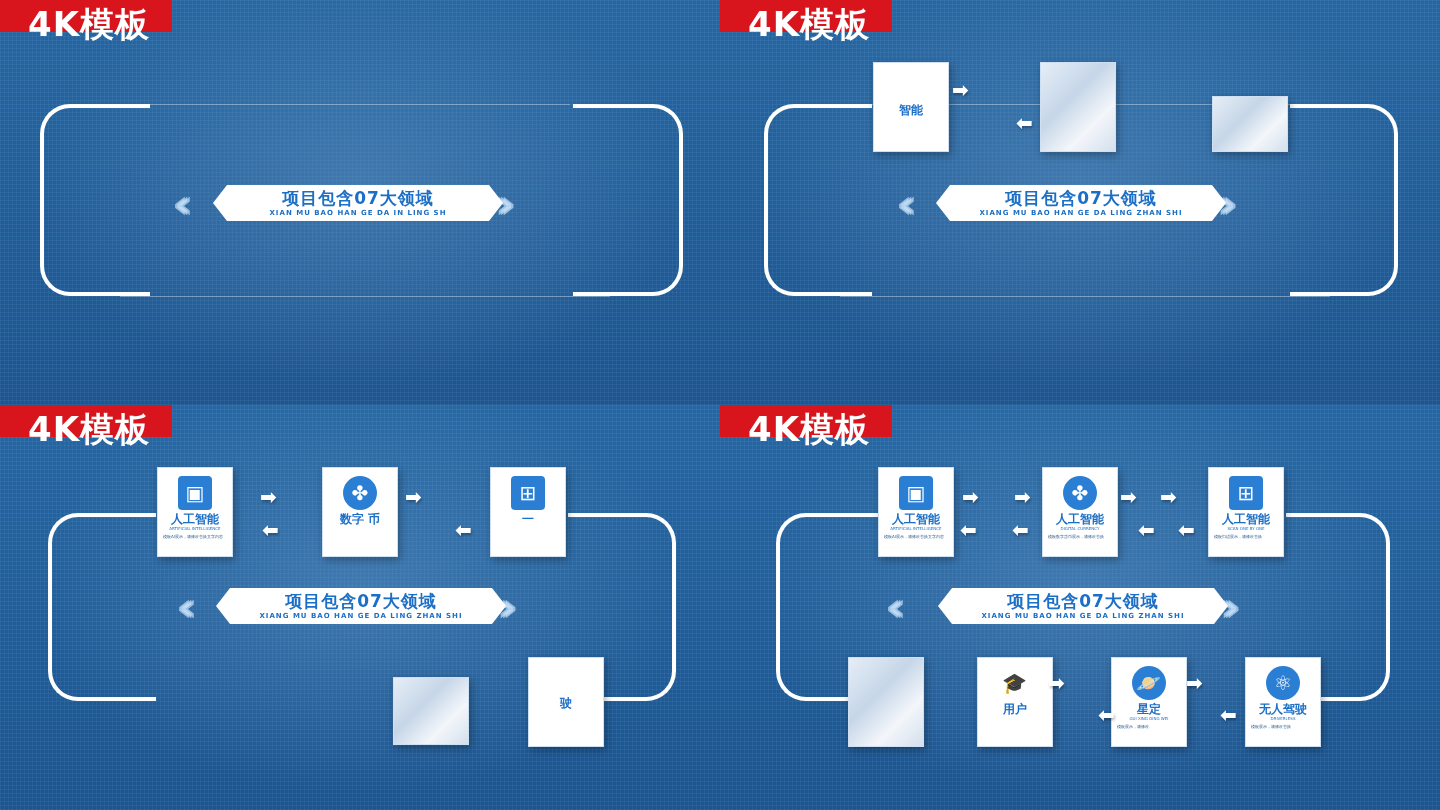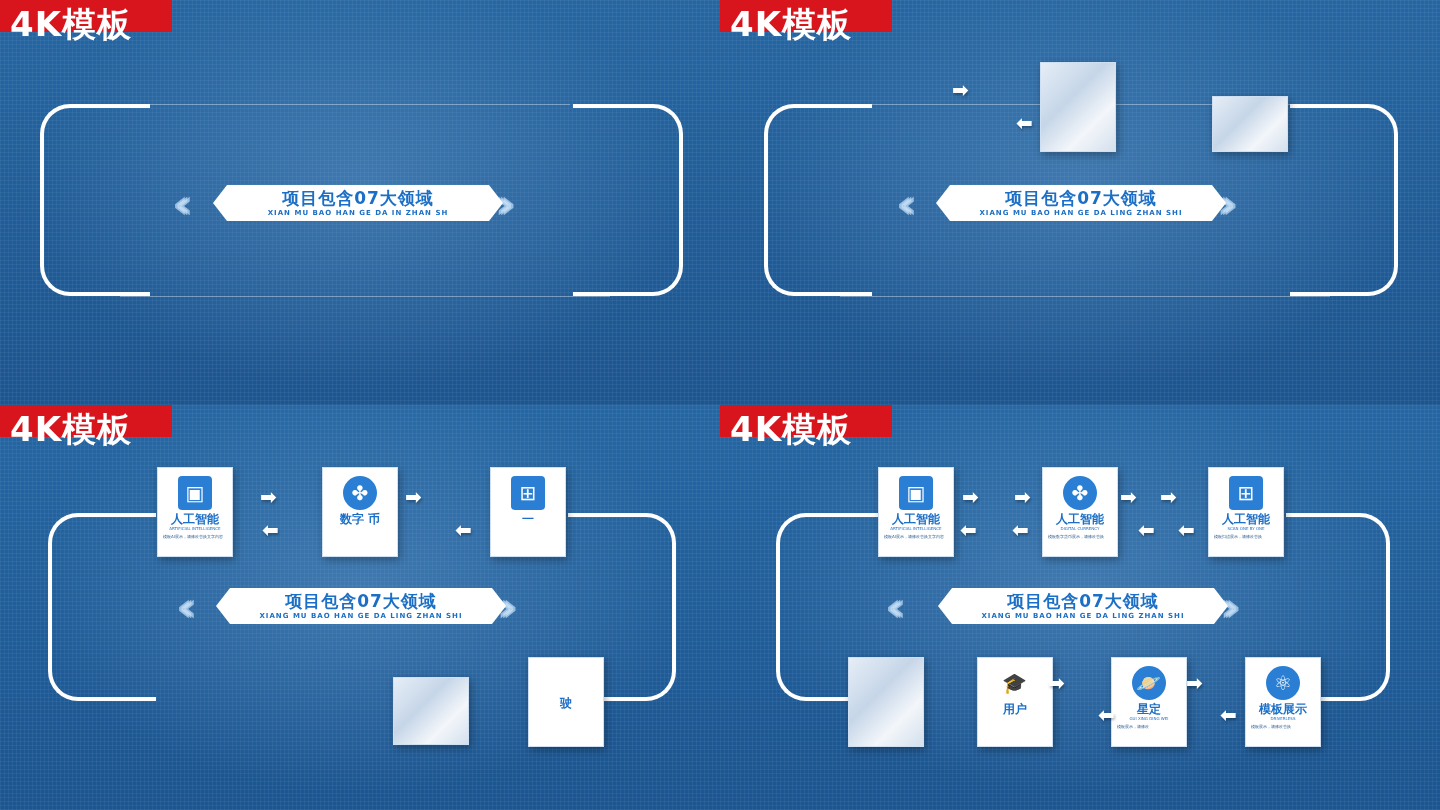--- a/index.html
+++ b/index.html
@@ -4,21 +4,21 @@
 <style>
 *{box-sizing:border-box;margin:0;padding:0}
 html,body{width:1440px;height:810px;overflow:hidden;background:#1e5a94;font-family:"DejaVu Sans",sans-serif}
 .grid{position:absolute;left:0;top:0;width:1440px;height:810px;display:grid;grid-template-columns:720px 720px;grid-template-rows:405px 405px}
 .panel{position:relative;overflow:hidden;
  background:
   radial-gradient(ellipse at 50% 45%, rgba(120,170,215,.35), rgba(0,0,0,0) 65%),
   repeating-linear-gradient(0deg, rgba(255,255,255,.05) 0 1px, transparent 1px 4px),
   repeating-linear-gradient(90deg, rgba(255,255,255,.05) 0 1px, transparent 1px 4px),
   linear-gradient(180deg,#2566a2,#1c5590);}
-.badge{position:absolute;left:0;top:0;width:172px;height:32px;background:#d8141c;color:#fff;font-weight:bold;font-size:34px;line-height:48px;padding-left:10px;letter-spacing:1px;z-index:5}
+.badge{position:absolute;left:0;top:0;width:172px;height:32px;background:#d8141c;color:#fff;font-weight:bold;font-size:34px;line-height:48px;padding-left:28px;letter-spacing:1px;z-index:5}
 .frame-l{position:absolute;border:4px solid #fff;border-right:none;border-radius:30px 0 0 30px}
 .frame-r{position:absolute;border:4px solid #fff;border-left:none;border-radius:0 30px 30px 0}
 .hline{position:absolute;height:1px;background:rgba(255,255,255,.35)}
 .banner{position:absolute;width:290px;height:36px;background:#fff;clip-path:polygon(14px 0,276px 0,290px 18px,276px 36px,14px 36px,0 18px);text-align:center}
 .banner .t{color:#1c6fc6;font-weight:bold;font-size:17px;line-height:22px;padding-top:2px;letter-spacing:1px}
 .banner .s{color:#1c6fc6;font-size:7px;font-weight:bold;letter-spacing:1px}
 .chev{position:absolute;color:rgba(200,225,250,.7);font-size:40px;font-weight:bold;line-height:36px;letter-spacing:-14px}
 .card{position:absolute;width:76px;height:90px;background:#fff;border:1px solid #cfe0f2;box-shadow:2px 3px 8px rgba(0,0,0,.3);text-align:center;overflow:hidden}
 .card .ic{width:34px;height:34px;margin:8px auto 2px;border-radius:4px;background:#2a7fd4;color:#fff;font-size:20px;line-height:34px}
 .card .ic.round{border-radius:50%}
@@ -36,30 +36,33 @@
 <div class="panel">
   <div class="badge">4K模板</div>
   <div class="hline" style="left:150px;top:104px;width:420px"></div>
   <div class="hline" style="left:120px;top:296px;width:490px"></div>
   <div class="frame-l" style="left:40px;top:104px;width:110px;height:192px"></div>
   <div class="frame-r" style="left:573px;top:104px;width:110px;height:192px"></div>
   <div class="chev" style="left:172px;top:186px">‹‹‹</div>
   <div class="chev" style="left:495px;top:186px">›››</div>
   <div class="banner" style="left:213px;top:185px">
     <div class="t">项目包含07大领域</div>
-    <div class="s">XIAN   MU BAO HAN GE DA   IN    ZHAN SH</div>
+    <div class="s">XIAN   MU BAO HAN GE DA   IN    LING SH</div>
   </div>
 </div>
 
 <div class="panel">
   <div class="badge">4K模板</div>
   <div class="hline" style="left:150px;top:104px;width:420px"></div>
   <div class="hline" style="left:120px;top:296px;width:490px"></div>
   <div class="frame-l" style="left:44px;top:104px;width:108px;height:192px"></div>
   <div class="frame-r" style="left:570px;top:104px;width:108px;height:192px"></div>
+  <div class="card" style="left:153px;top:62px">
+    <div class="nm" style="margin-top:40px">智能</div>
+  </div>
   <div class="arrow" style="left:232px;top:80px">➡</div>
   <div class="card blur" style="left:320px;top:62px"></div>
   <div class="arrow" style="left:296px;top:113px">⬅</div>
   <div class="card blur" style="left:492px;top:96px;height:56px"></div>
   <div class="chev" style="left:176px;top:186px">‹‹‹</div>
   <div class="chev" style="left:497px;top:186px">›››</div>
   <div class="banner" style="left:216px;top:185px">
     <div class="t">项目包含07大领域</div>
     <div class="s">XIANG MU BAO HAN GE DA LING  ZHAN SHI</div>
   </div>
@@ -144,20 +147,20 @@
   <div class="card" style="left:391px;top:252px">
     <div class="ic round">🪐</div>
     <div class="nm">星定</div>
     <div class="en">GUI XING DING WEI</div>
     <div class="ds">模板展示，请修改</div>
   </div>
   <div class="arrow" style="left:378px;top:300px">⬅</div>
   <div class="arrow" style="left:466px;top:268px">➡</div>
   <div class="card" style="left:525px;top:252px">
     <div class="ic round">⚛</div>
-    <div class="nm">模板展示</div>
+    <div class="nm">无人驾驶</div>
     <div class="en">DRIVERLESS</div>
     <div class="ds">模板展示，请修改替换</div>
   </div>
   <div class="arrow" style="left:500px;top:300px">⬅</div>
 </div>
 
 </div>
 
 </body></html>

